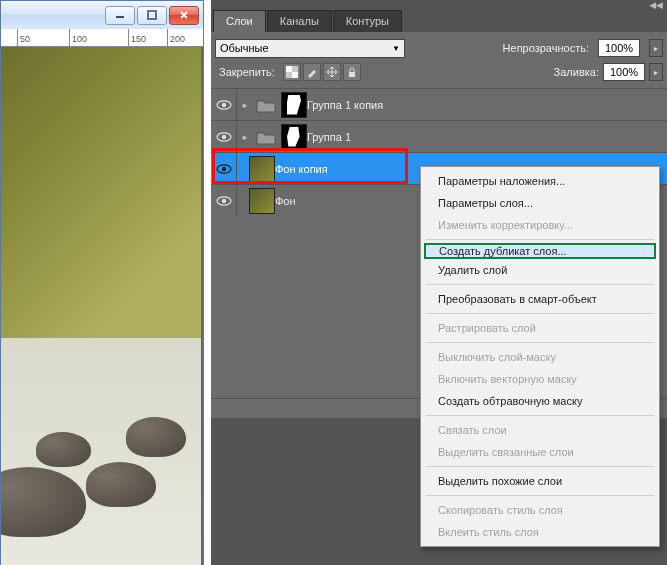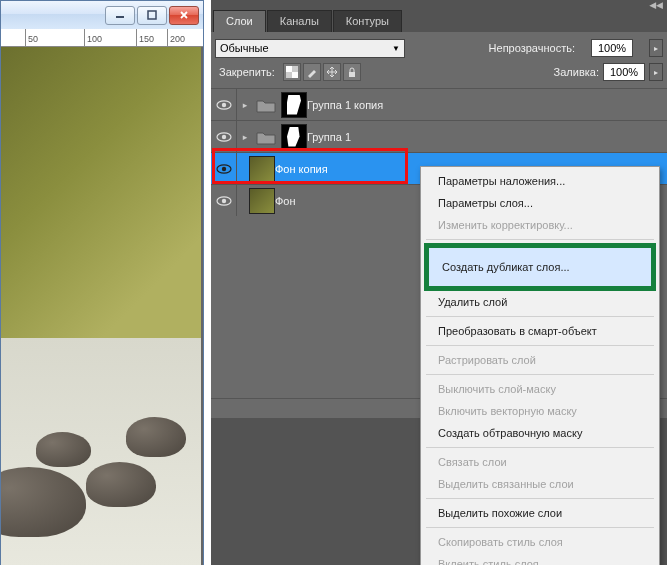--- a/index.html
+++ b/index.html
@@ -16,21 +16,21 @@
 .sky{width:100%;height:56%;background:linear-gradient(135deg,#6b6f2e,#8a8e3e 40%,#b0b060 80%)}
 .water{width:100%;height:44%;background:linear-gradient(#d8d8cc,#e8e8de)}
 .rock{position:absolute;border-radius:55% 60% 50% 45%;background:radial-gradient(ellipse at 30% 30%,#7a7268,#4b453e)}
 .panel-area{position:absolute;left:211px;top:0;width:456px;height:565px;background:#535353}
 .panel-top{height:10px;background:#535353;display:flex;justify-content:flex-end;padding-right:4px;align-items:center}
 .mini-arrow{color:#bbb;font-size:9px}
 .tabs{height:22px;background:#535353;display:flex;padding-left:2px}
 .tab{padding:4px 12px;background:#3a3a3a;color:#ccc;border:1px solid #2a2a2a;border-bottom:none;margin-right:1px;cursor:pointer}
 .tab.active{background:#6b6b6b;color:#eee}
 .panel-body{background:#6b6b6b;padding:4px;min-height:50px}
-.row{display:flex;align-items:center;height:24px;gap:16px}
+.row{display:flex;align-items:center;height:24px;gap:9px}
 .dropdown{flex:0 0 190px;height:19px;background:#efefef;border:1px solid #444;display:flex;align-items:center;padding:0 4px;justify-content:space-between}
 .dropdown .dd-arrow{font-size:8px}
 .label-dark{color:#eee;font-size:11px}
 .pct-box{width:42px;height:18px;background:#fff;border:1px solid #444;display:flex;align-items:center;justify-content:center}
 .sm-arrow-btn{width:14px;height:18px;background:#6b6b6b;border:1px solid #444;display:flex;align-items:center;justify-content:center;color:#ddd;font-size:8px}
 .lock-row{display:flex;align-items:center;height:24px;gap:4px;padding-left:4px}
 .lock-icons{display:flex;gap:2px;margin-left:4px}
 .lock-ico{width:18px;height:18px;border:1px solid #555;background:#7a7a7a;display:flex;align-items:center;justify-content:center;color:#ddd}
 .layers-list{background:#6b6b6b;min-height:310px}
 .layer-row{display:flex;align-items:center;height:32px;border-top:1px solid #555;position:relative}
@@ -44,21 +44,21 @@
 .thumb.img{background:linear-gradient(135deg,#5a5c28,#8a8e3e)}
 .layer-name{margin-left:0;color:#eee}
 .layer-row.selected{background:#2a93f0}
 .layer-row.selected .layer-name{color:#fff;font-weight:normal}
 .layer-row.indent .expand{width:8px}
 .red-box{position:absolute;border:3px solid #e11;pointer-events:none}
 .panel-foot{height:20px;background:#6b6b6b;border-top:1px solid #555;display:flex;justify-content:flex-end;align-items:center;gap:8px;padding-right:8px;color:#ddd}
 .context-menu{position:absolute;left:420px;top:166px;width:240px;background:#f1f1f1;border:1px solid #979797;box-shadow:2px 3px 6px rgba(0,0,0,.35);padding:3px}
 .ctx-item{padding:5px 14px;color:#222;cursor:default}
 .ctx-item.disabled{color:#a2a2a2}
-.ctx-item.hover{background:#d6e8ff;border:5px solid #15803d;padding:13px 13px}
+.ctx-item.hover{background:#d6e8ff;border:2px solid #15803d;padding:0 13px}
 .ctx-sep{height:1px;background:#d0d0d0;margin:3px 2px}
 .spacer{flex:1}
 </style>
 </head>
 <body>
 
 <div class="doc-window">
   <div class="titlebar">
     <div class="titlebtn">
       <svg width="10" height="10">
@@ -70,23 +70,23 @@
           <rect x="1" y="1" width="8" height="8" fill="none" stroke="#3b4a63" stroke-width="1.5"></rect>
         </svg>
     </div>
     <div class="titlebtn close">
       <svg width="10" height="10">
           <path d="M2 2 L8 8 M8 2 L2 8" stroke="#fff" stroke-width="1.8"></path>
         </svg>
     </div>
   </div>
   <div class="ruler">
-    <div class="tick" style="left:24px">50</div>
-    <div class="tick" style="left:83px">100</div>
-    <div class="tick" style="left:135px">150</div>
+    <div class="tick" style="left:16px">50</div>
+    <div class="tick" style="left:68px">100</div>
+    <div class="tick" style="left:127px">150</div>
     <div class="tick" style="left:166px">200</div>
   </div>
   <div class="canvas">
     <div class="canvas-img">
       <div class="sky"></div>
       <div class="water"></div>
       <div class="rock" style="left:-20px;bottom:30px;width:110px;height:70px"></div>
       <div class="rock" style="left:90px;bottom:60px;width:70px;height:45px"></div>
       <div class="rock" style="left:40px;bottom:100px;width:55px;height:35px"></div>
       <div class="rock" style="left:130px;bottom:110px;width:60px;height:40px"></div>

